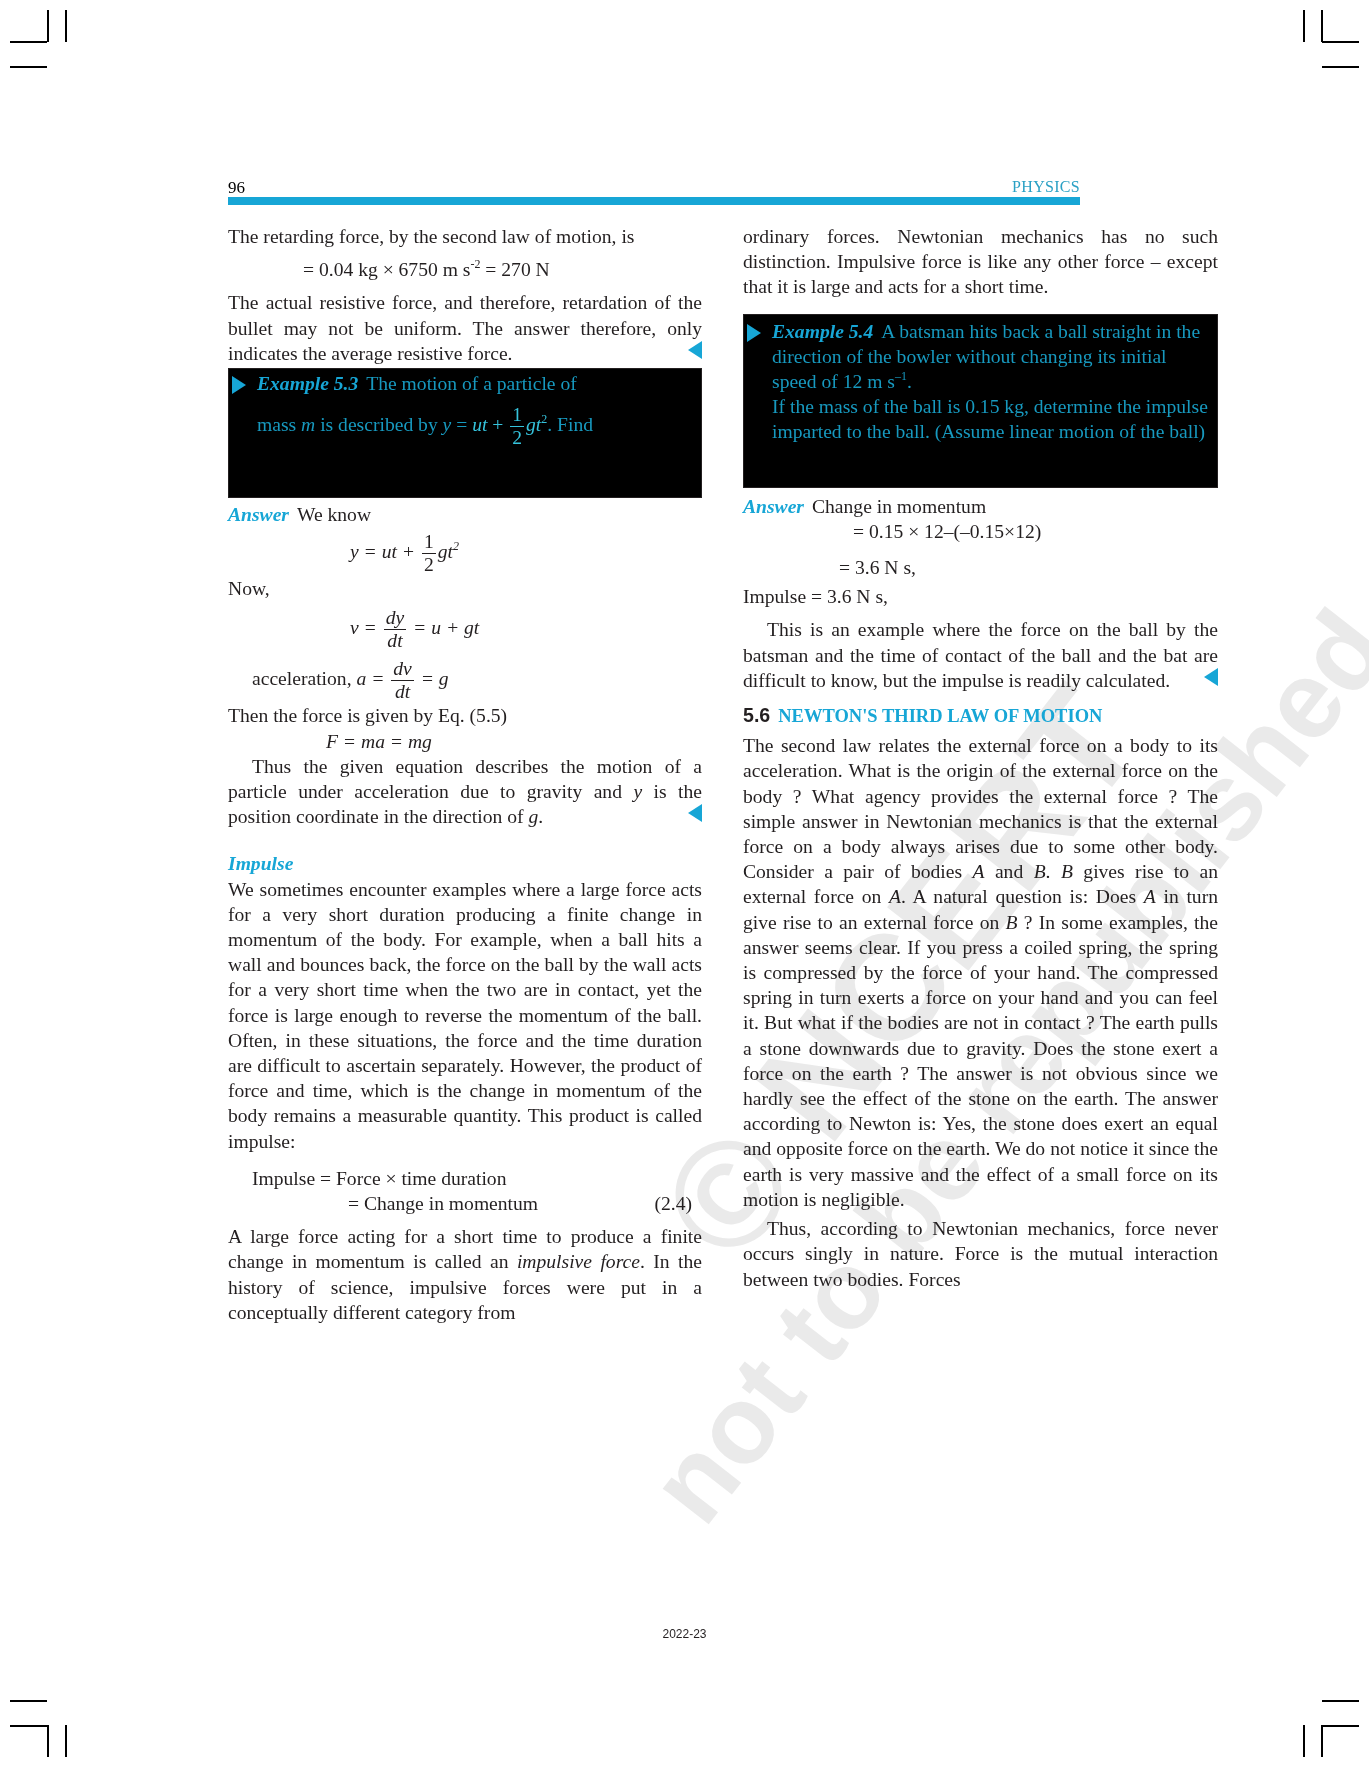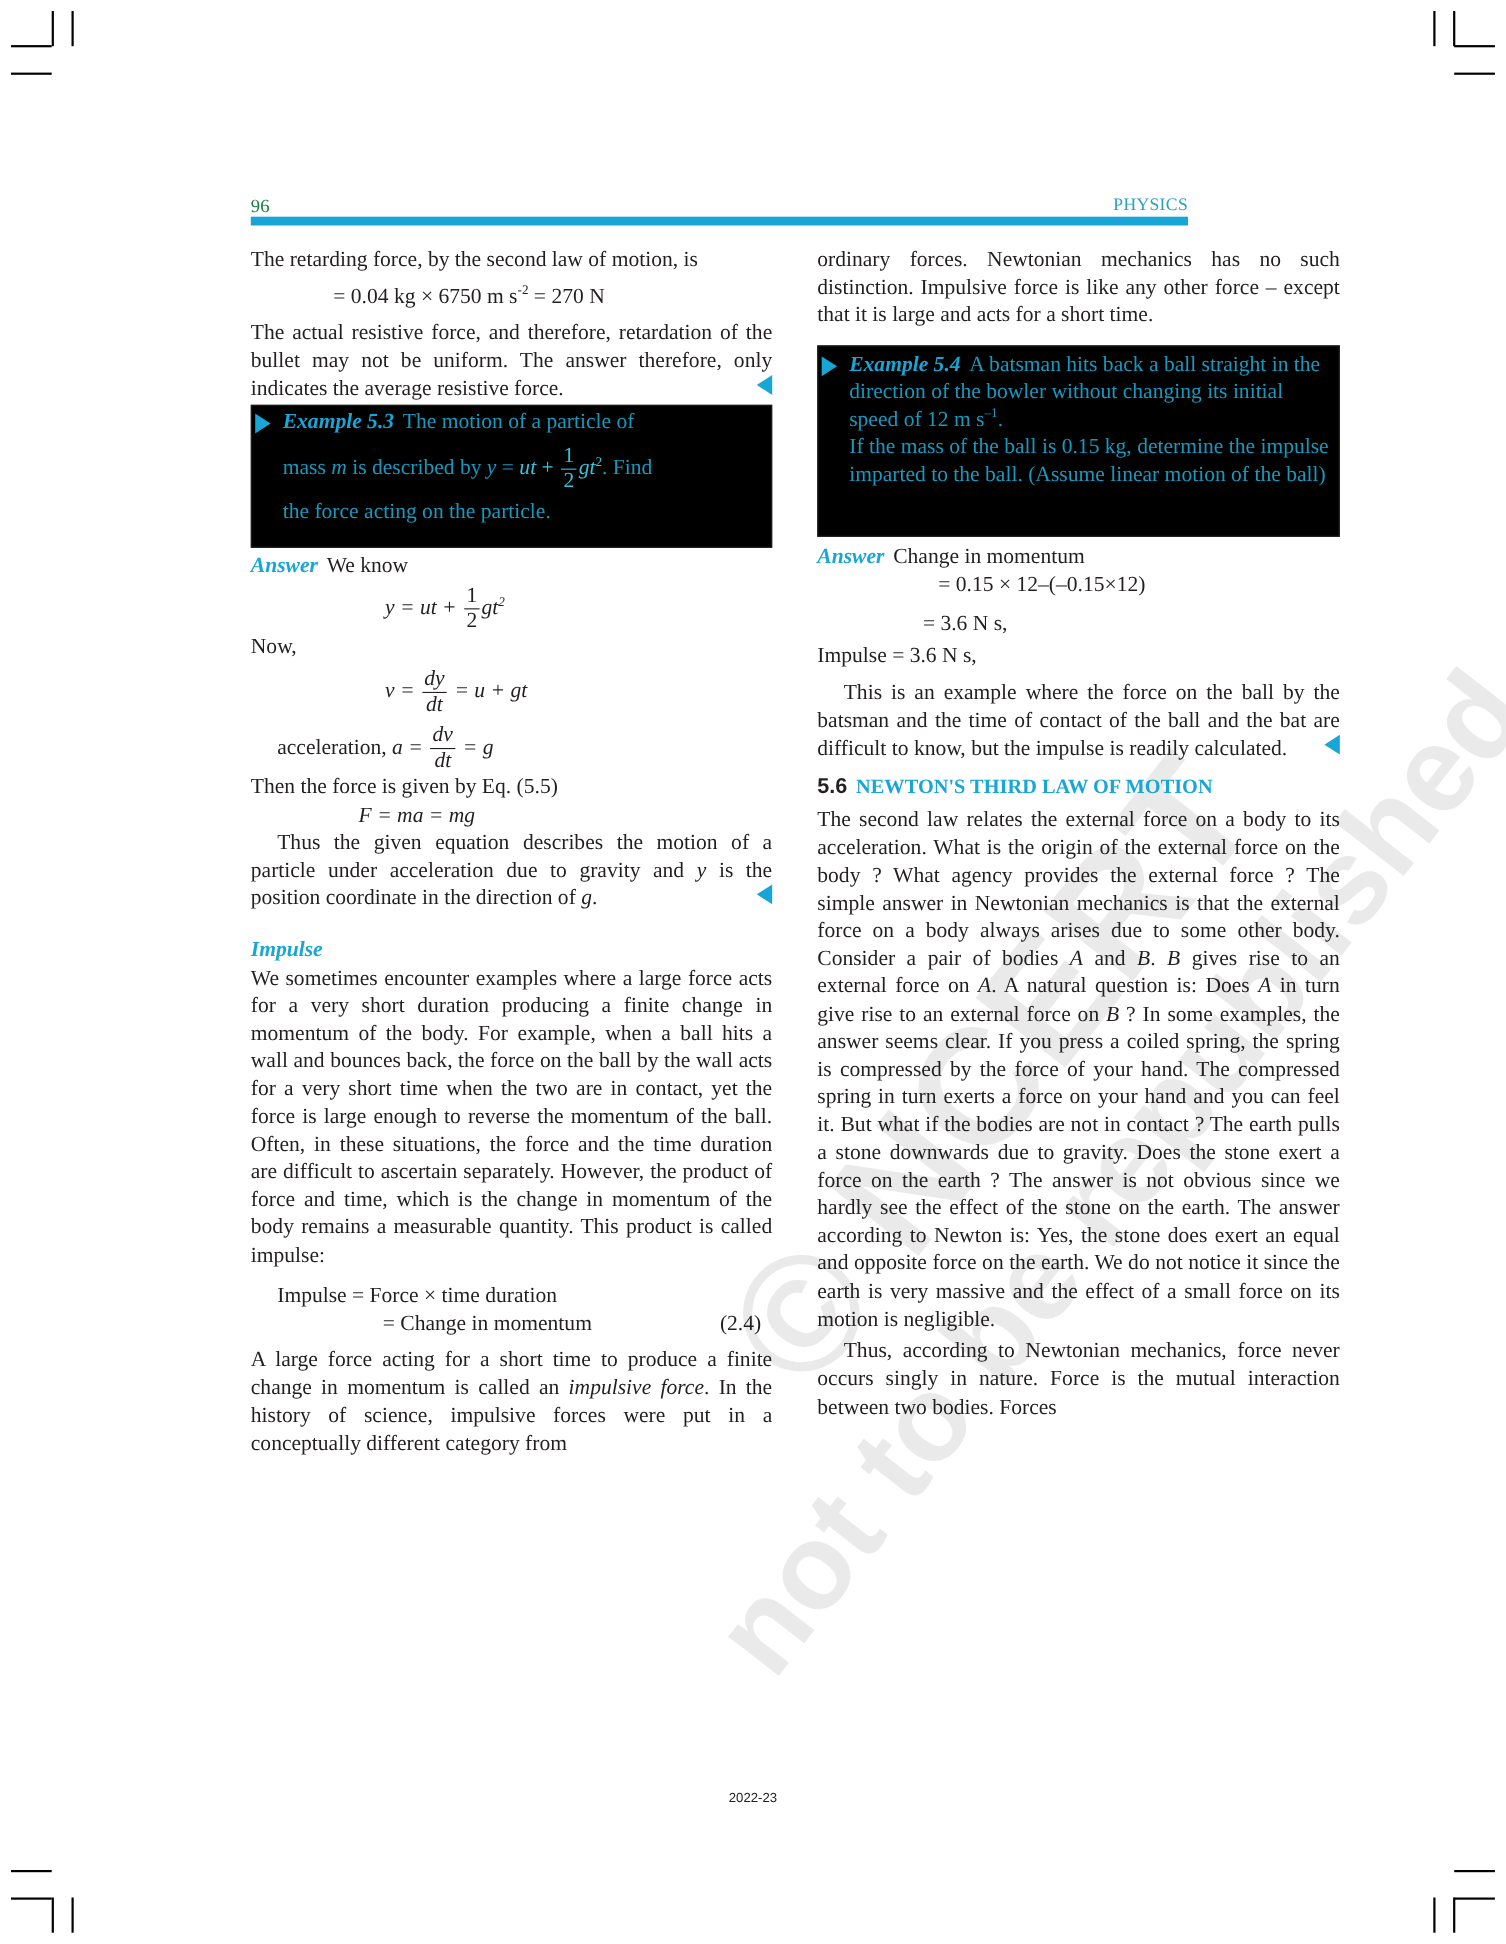--- a/index.html
+++ b/index.html
@@ -4,21 +4,21 @@
 <style>
   html, body { margin: 0; padding: 0; }
   body {
     width: 1369px; height: 1767px; position: relative; background: #ffffff;
     font-family: "DejaVu Serif", serif; color: #231f20; overflow: hidden;
   }
   .abs { position: absolute; }
   
   .cm { position: absolute; background: #000; }
   
-  .page-num { left: 228px; top: 178px; font-size: 17px; color: #15803d; font-family: "Liberation Serif", serif; }
+  .page-num { left: 228px; top: 178px; font-size: 17px; color: #000000; font-family: "Liberation Serif", serif; }
   .running-head { right: 289px; top: 178px; font-size: 16px; color: #2aa0c4; font-family: "Liberation Serif", serif; letter-spacing: 0.3px; }
   .head-rule { left: 228px; top: 197px; width: 852px; height: 8px; background: #17a6d6; }
   .footer-year { left: 0; width: 1369px; top: 1627px; text-align: center; font-family: "Liberation Sans", sans-serif; font-size: 12px; color: #231f20; }
 
   .col { position: absolute; top: 224px; font-size: 19.6px; line-height: 25.2px; font-family: "Liberation Serif", serif; }
   .col-left { left: 228px; width: 474px; }
   .col-right { left: 743px; width: 475px; }
   .col p { margin: 0; text-align: justify; }
   .indent { text-indent: 24px; }
   .gap-s { height: 8px; }
@@ -103,21 +103,20 @@
       <span class="end-tri"></span>
     </div>
   <div class="gap-s" style="height:2px;"></div>
 
   <div class="example-box" style="height:118px;">
     <span class="tri"></span>
     <div><span class="ex-label">Example 5.3</span><span>The motion of a particle of</span></div>
     <div style="margin-top:8px;" class="eqline">
       <span>mass </span><span class="math">m</span><span> is described by </span><span class="math">y</span><span> = </span><span class="math cyan-math">ut</span><span class="cyan-math"> + </span><span class="frac cyan-math"><span class="num">1</span><span class="den">2</span></span><span class="math cyan-math">gt</span><sup class="cyan-math">2</sup><span>. Find</span>
     </div>
-    <div style="margin-top:4px;">the force acting on the particle.</div>
   </div>
 
   <div style="margin-top:4px;"><span class="answer-label">Answer</span><span>We know</span></div>
   <div class="eqline math" style="padding-left:122px;margin-top:4px;">
     <span>y = ut + </span><span class="frac" style="font-style:normal;"><span class="num">1</span><span class="den">2</span></span><span>gt</span><sup>2</sup>
   </div>
   <div style="margin-top:0px;">Now,</div>
   <div class="eqline math" style="padding-left:122px;margin-top:6px;">
     <span>v = </span><span class="frac"><span class="num">dy</span><span class="den">dt</span></span><span> = u + gt</span>
   </div>

